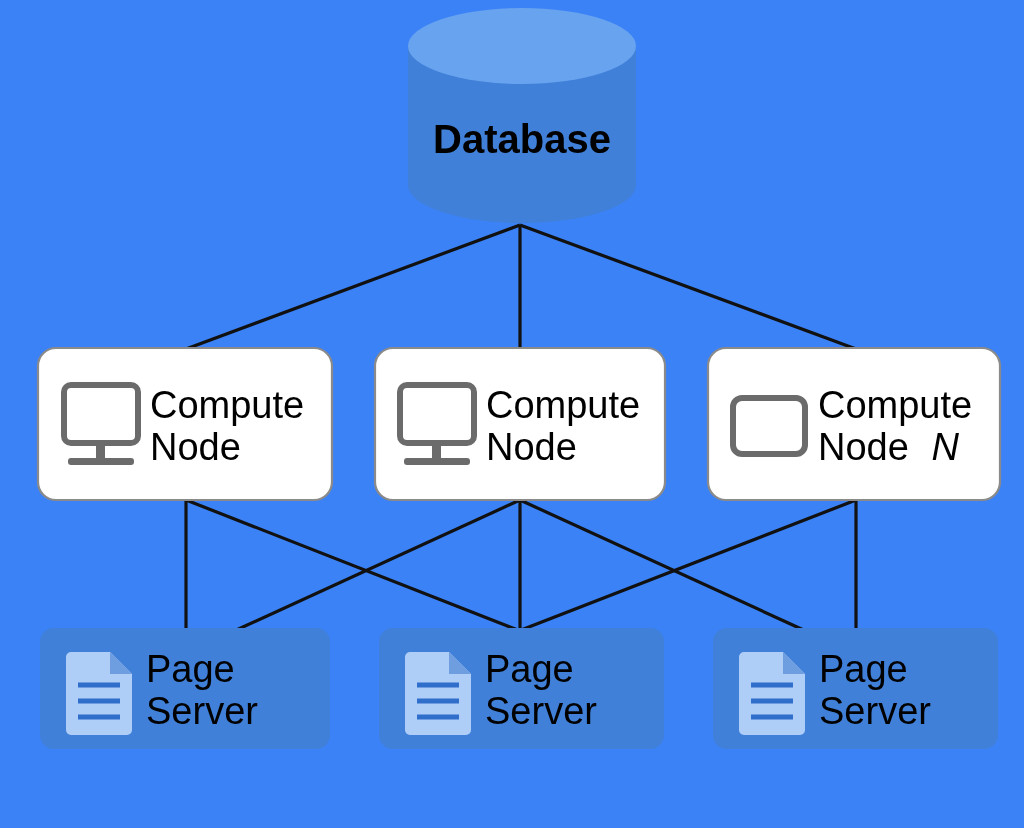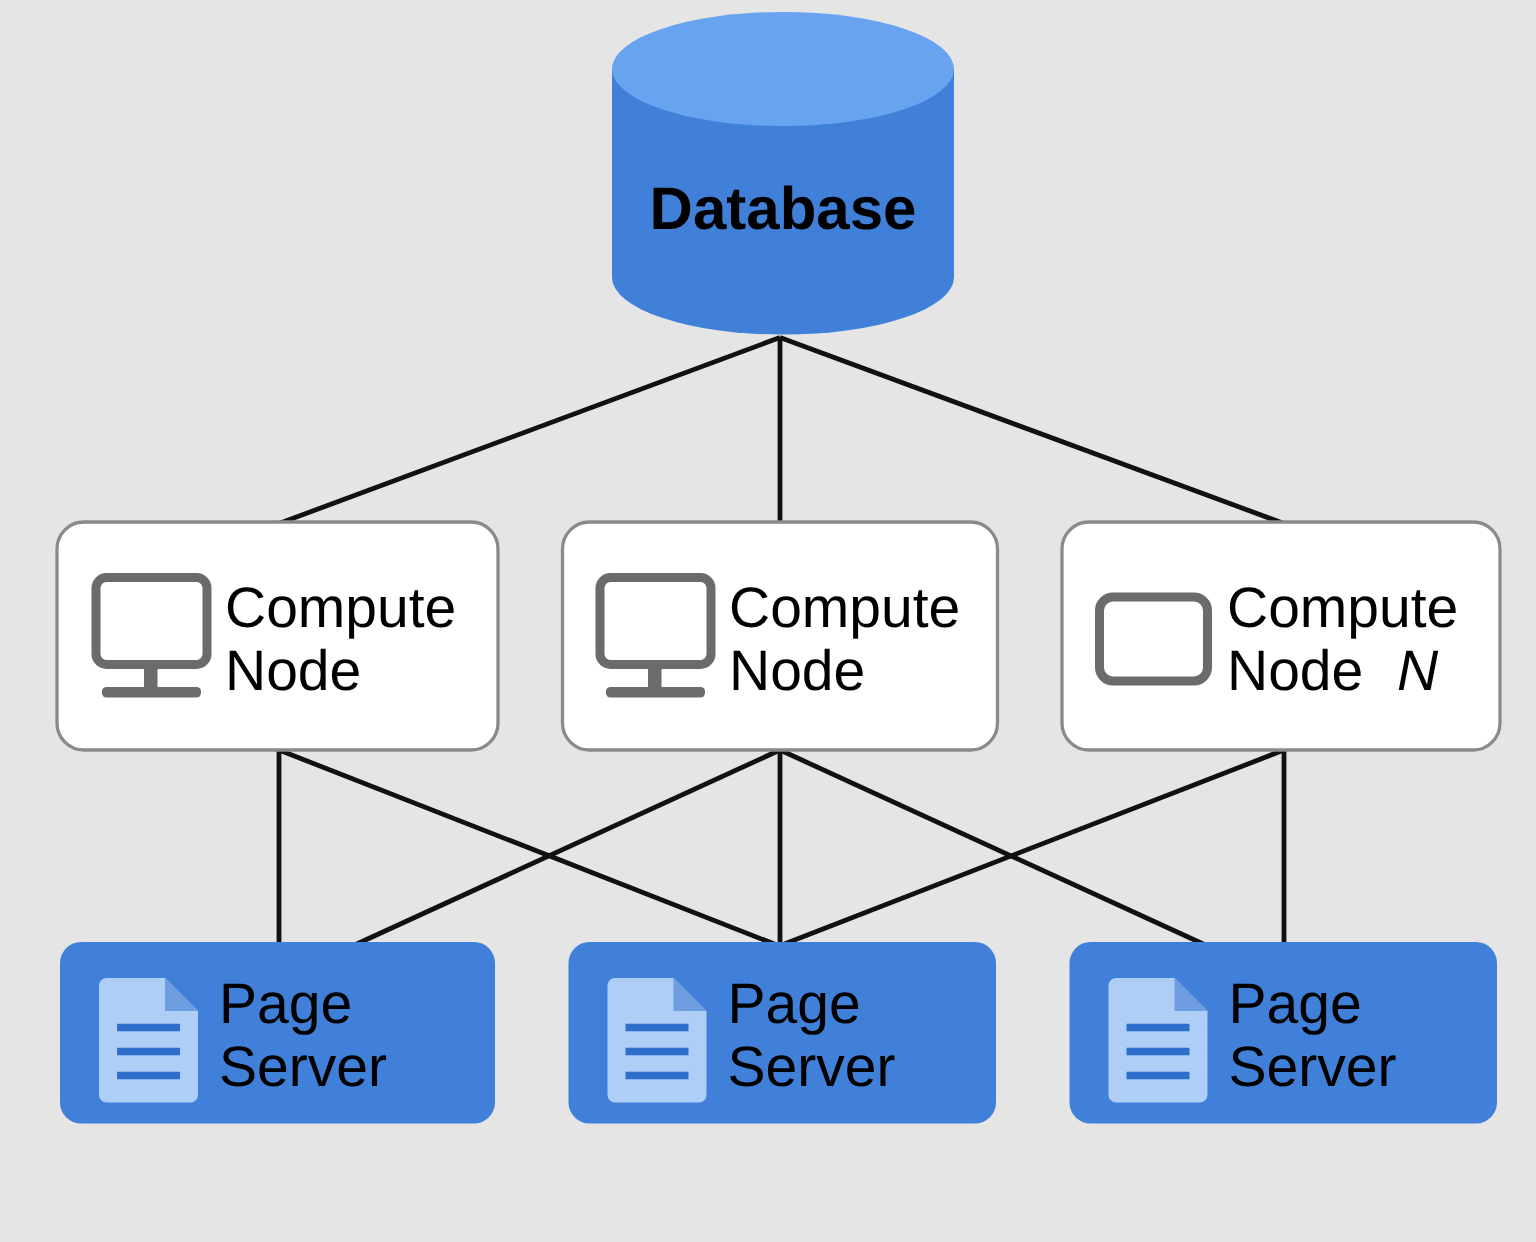--- a/index.html
+++ b/index.html
@@ -8,21 +8,21 @@
     padding: 0;
     background: #ffffff;
   }
   body {
     font-family: "Liberation Sans", sans-serif;
   }
   #diagram-root {
     position: relative;
     width: 1024px;
     height: 828px;
-    background: #e5e5e5;
+    background: #3b82f6;
     overflow: hidden;
   }
   svg.diagram-svg {
     position: absolute;
     top: 0;
     left: 0;
     width: 1024px;
     height: 828px;
     display: block;
   }

